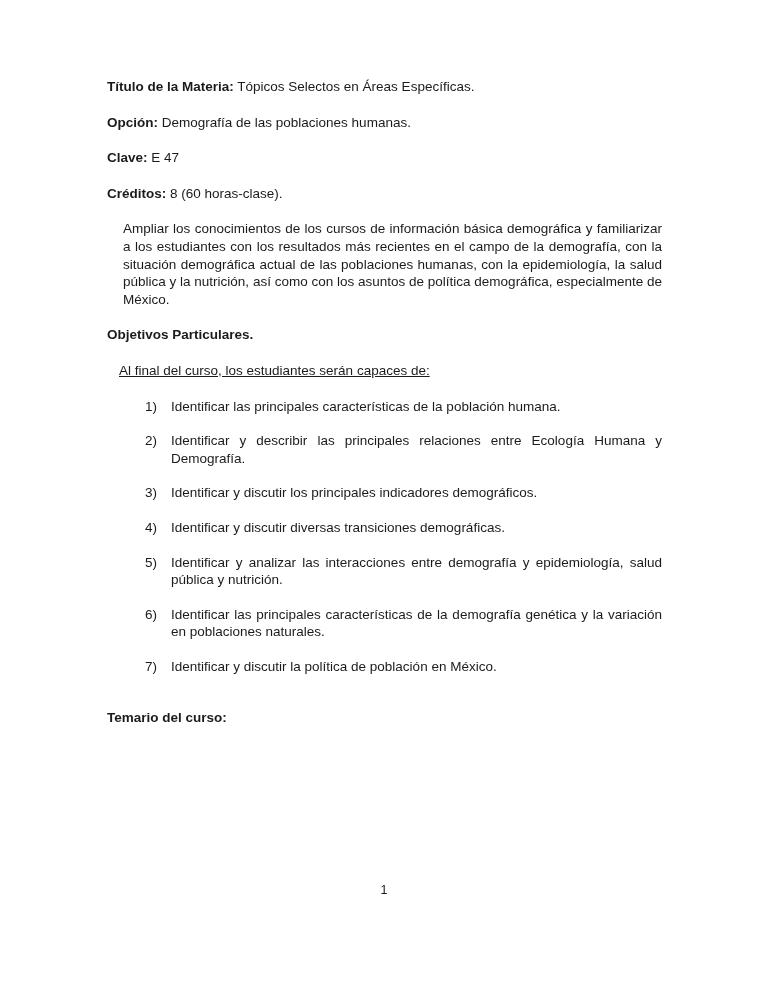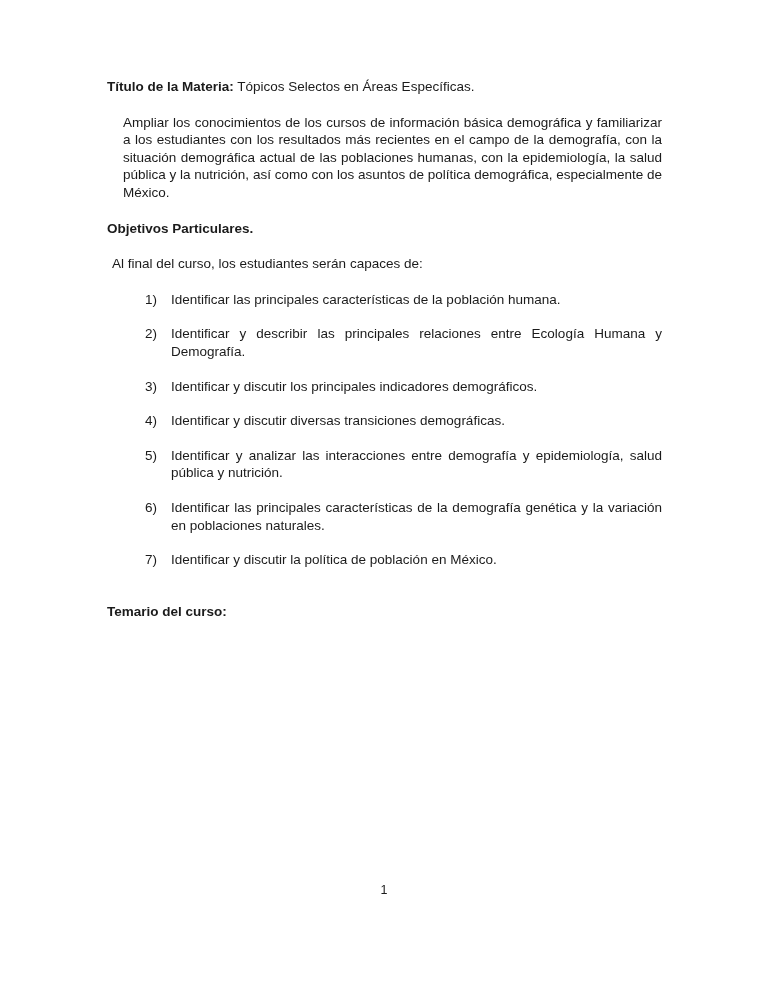--- a/index.html
+++ b/index.html
@@ -31,21 +31,22 @@
     font-weight: bold;
   }
   .heading {
     margin: 0 0 18px 0;
   }
   p.body-par {
     margin: 0 0 18px 16px;
     text-align: justify;
   }
   .intro-line {
-    margin: 0 0 18px 5px;
+    margin: 0 0 18px 12px;
+    text-decoration: underline;
   }
   .obj-list {
     margin: 0 0 0 38px;
   }
   .obj-item {
     display: flex;
     margin: 0 0 17px 0;
   }
   .obj-num {
     width: 26px;
@@ -74,23 +75,32 @@
 </head>
 <body>
 
 <div class="page">
   <div class="content">
 
     <div class="field-line">
       <span class="field-label">Título de la Materia:</span><span> Tópicos Selectos en Áreas Específicas.</span>
     </div>
 
+    <div class="field-line">
+      <span class="field-label">Opción:</span><span> Demografía de las poblaciones humanas.</span>
+    </div>
+
+    <div class="field-line">
+      <span class="field-label">Clave:</span><span> E 47</span>
+    </div>
 
 
-
+    <div class="field-line">
+      <span class="field-label">Créditos:</span><span> 8 (60 horas-clase).</span>
+    </div>
 
 
     <p class="body-par">Ampliar los conocimientos de los cursos de información básica demográfica y familiarizar a los estudiantes con los resultados más recientes en el campo de la demografía, con la situación demográfica actual de las poblaciones humanas, con la epidemiología, la salud pública y la nutrición, así como con los asuntos de política demográfica, especialmente de México.</p>
 
     <div class="heading">Objetivos Particulares.</div>
 
     <div class="intro-line">Al final del curso, los estudiantes serán capaces de:</div>
 
     <div class="obj-list">
       <div class="obj-item">

